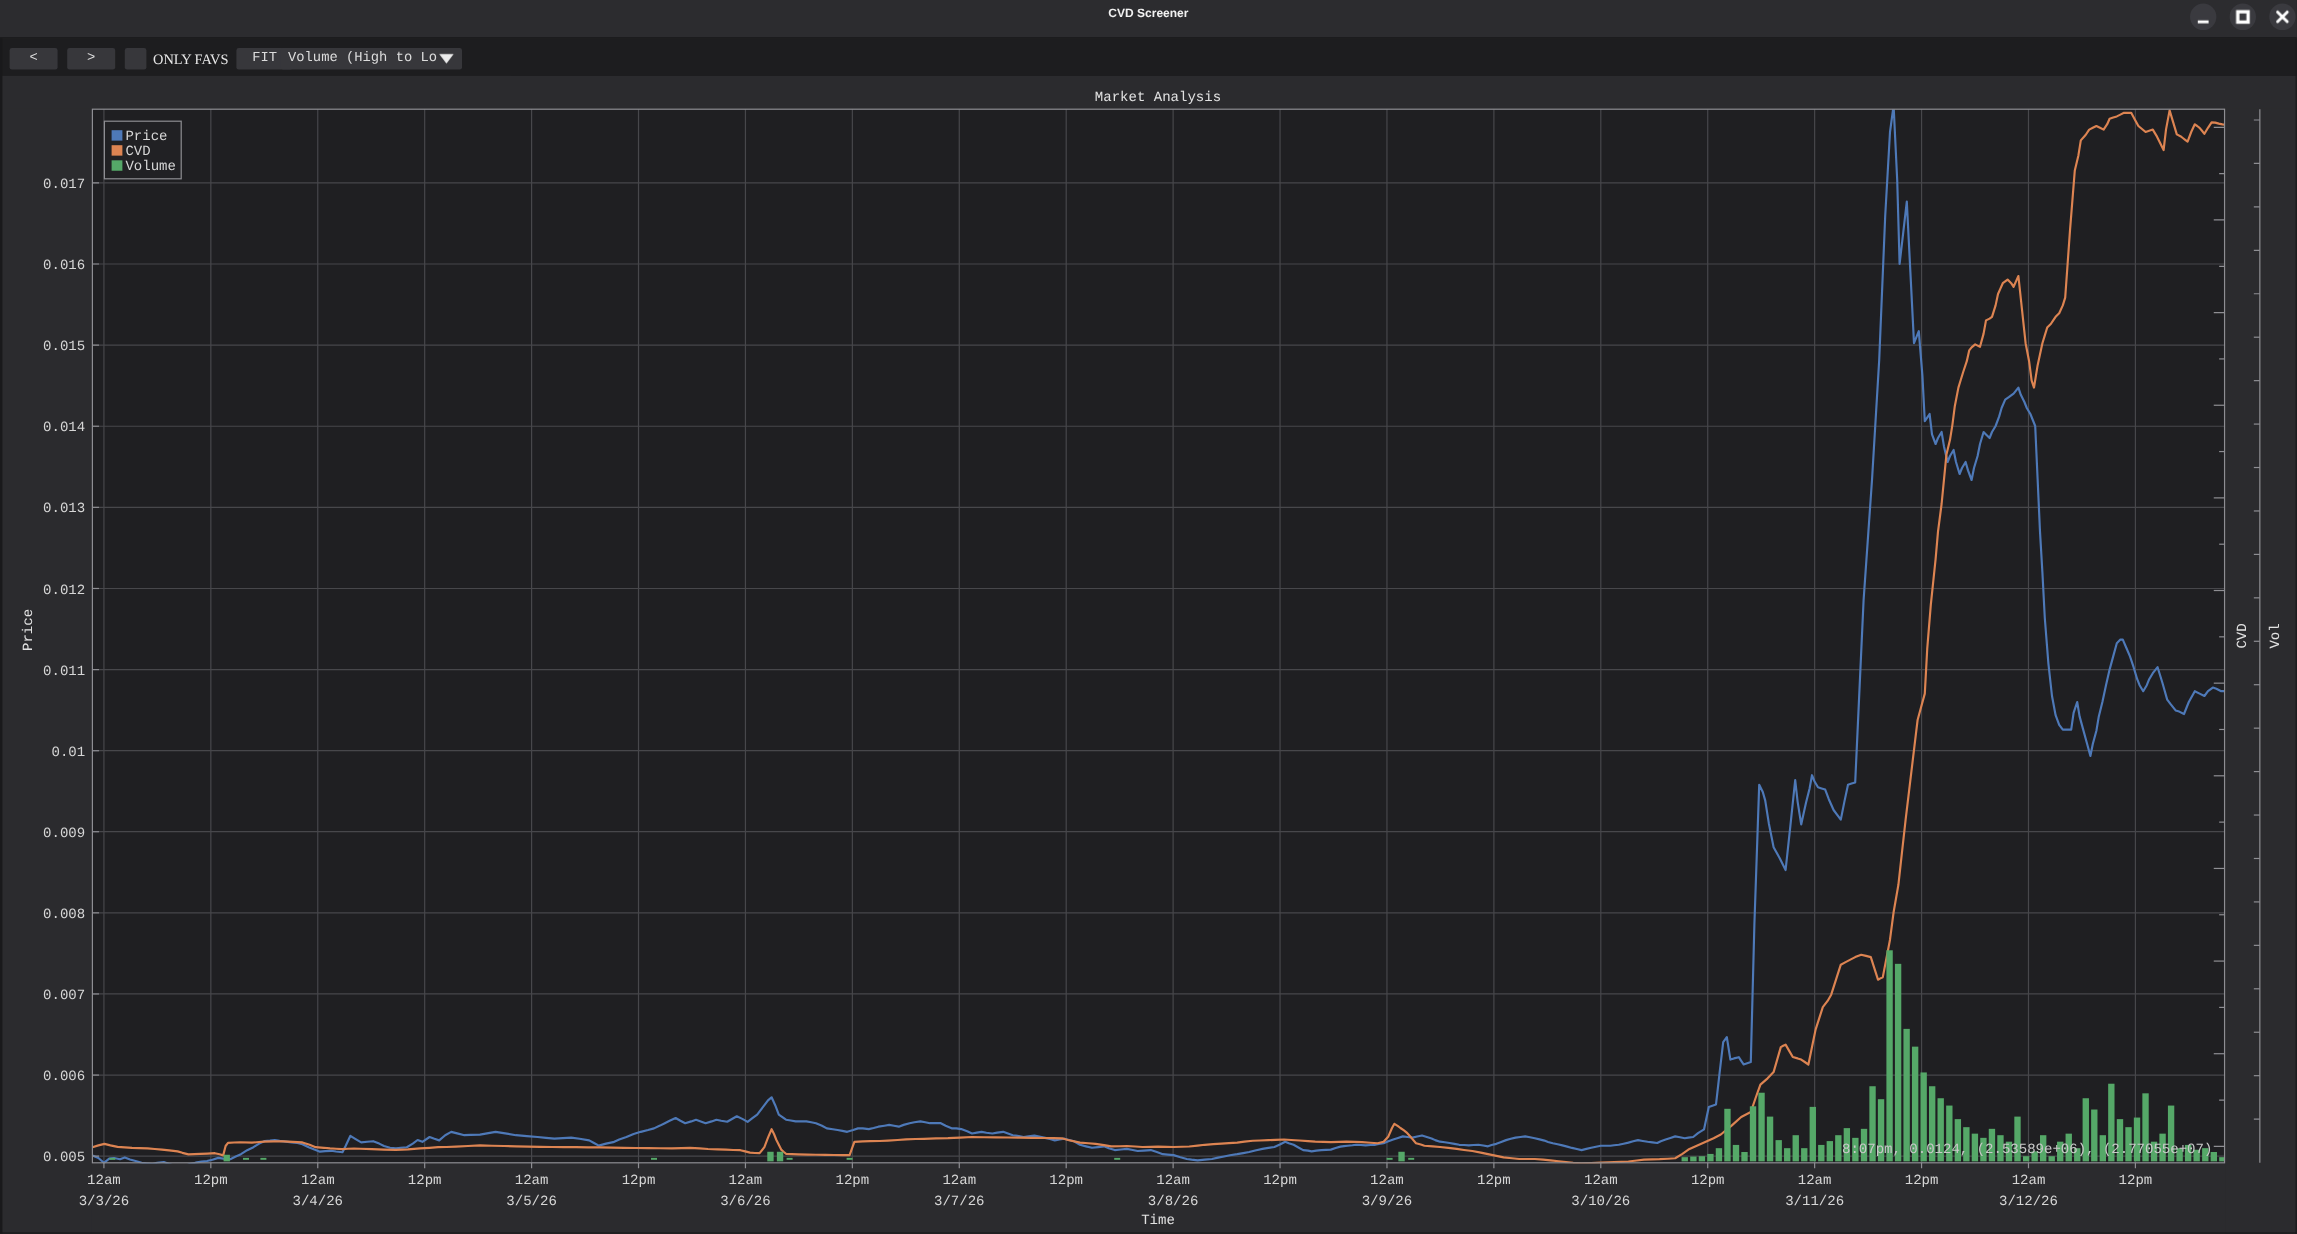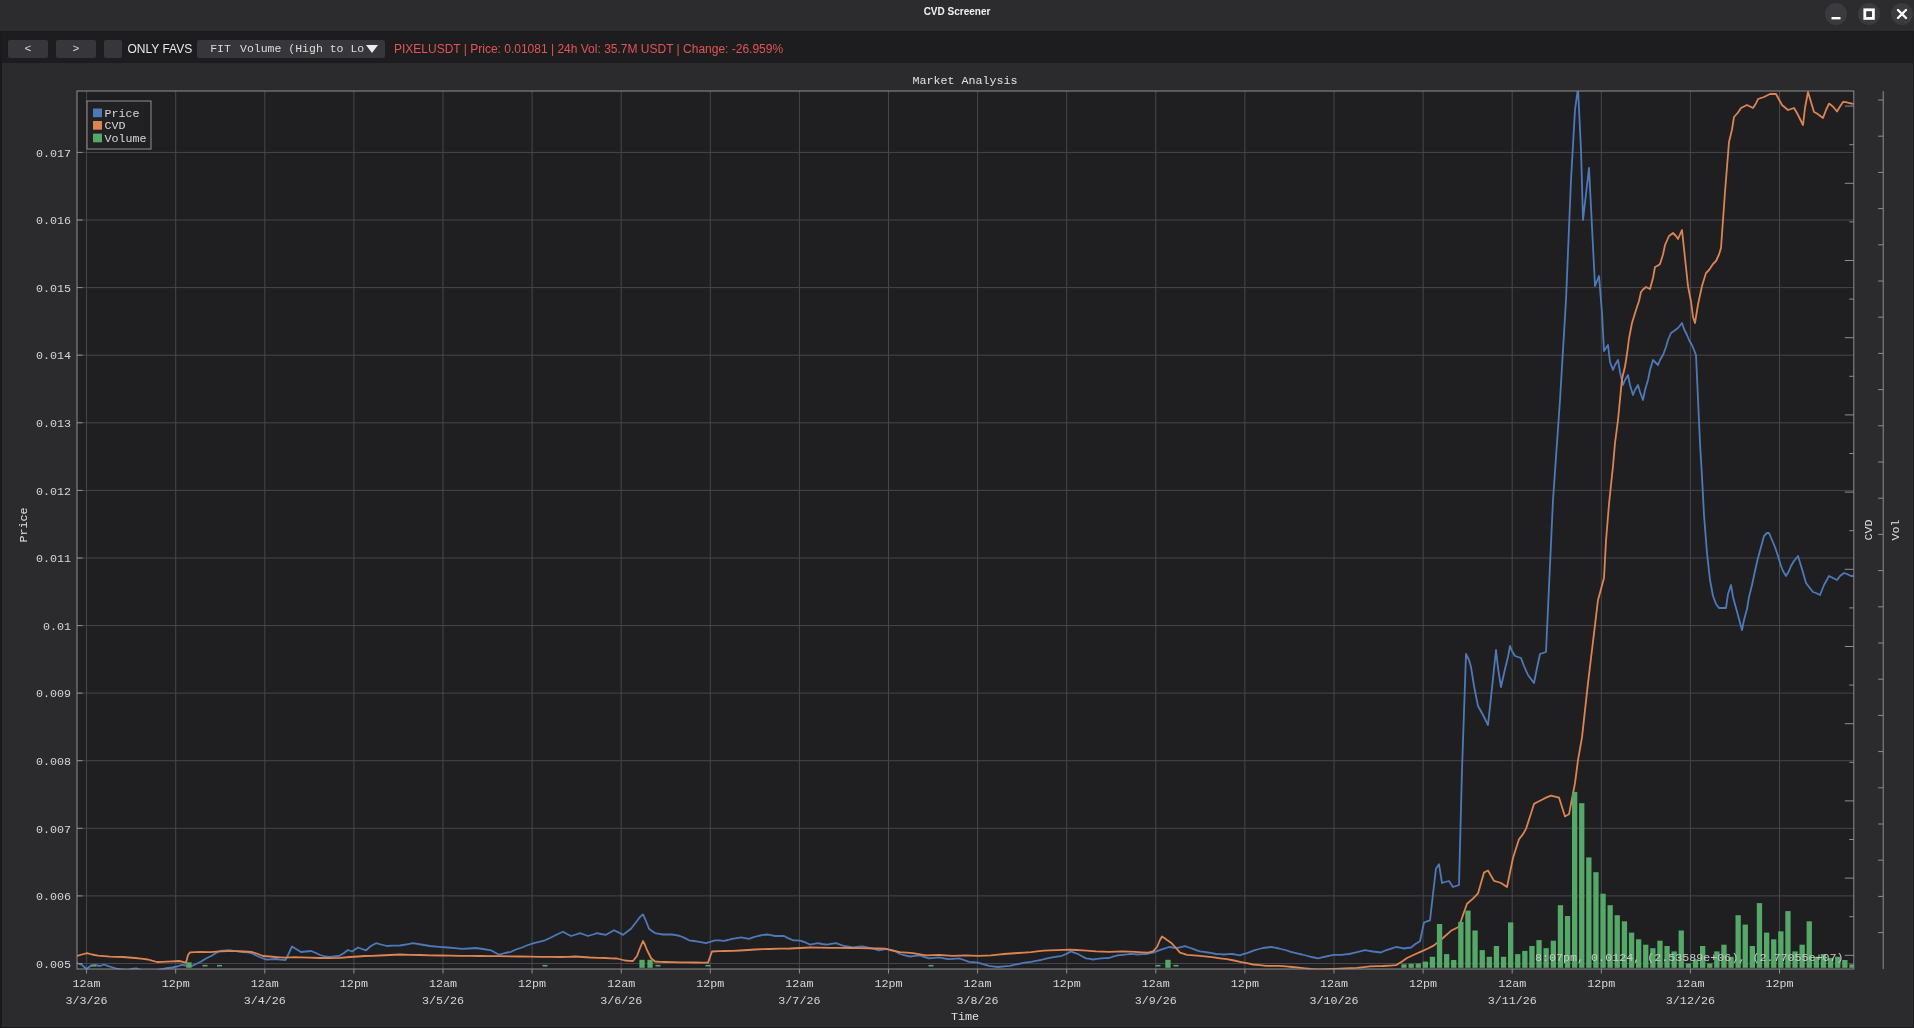--- a/index.html
+++ b/index.html
@@ -1,16 +1,16 @@
 <!DOCTYPE html>
 <html><head><meta charset="utf-8"><title>CVD Screener</title>
 <style>
   html,body{margin:0;padding:0;background:#1d1d1f;width:1914px;height:1028px;overflow:hidden}
   *{box-sizing:border-box}
-  .mono{font-family:Liberation Sans, sans-serif}
+  .mono{font-family:Liberation Serif, serif}
   #titlebar{position:absolute;left:0;top:0;width:1914px;height:32px;background:rgba(44,44,47,0.992);border-bottom:1px solid #19191b}
   #title{position:absolute;left:0;top:6px;width:1914px;text-align:center;font-family:"Liberation Sans",sans-serif;font-weight:700;font-size:10px;color:#f1f1f1}
   .wbtn{position:absolute;top:3px;width:22px;height:22px;border-radius:11px;background:#3a3a3f}
   #toolbar{position:absolute;left:0;top:33px;width:1914px;height:30px;background:rgba(29,29,31,0.992)}
   .tbtn{position:absolute;top:6.5px;height:18.5px;background:#37373b;border-radius:2px;color:#dcdcdc;font-family:"Liberation Mono",monospace;font-size:11.5px;text-align:center;line-height:18.5px}
   #figure{position:absolute;left:0;top:63px;width:1914px;height:965px;background:#2b2b2e}
   svg,#titlebar,#toolbar{transform:translateZ(0)}
 </style></head>
 <body>
 <div id="titlebar">
@@ -34,21 +34,20 @@
 <div id="toolbar">
   <div class="tbtn" style="left:8px;width:40px">&lt;</div>
   <div class="tbtn" style="left:56px;width:40px">&gt;</div>
   <div class="tbtn" style="left:104px;width:18px"></div>
   <div class="mono" style="position:absolute;left:127.5px;top:6.5px;line-height:18.5px;font-size:12px;color:#e8e8e8">ONLY FAVS</div>
   <div class="tbtn" style="left:197px;width:47px">FIT</div>
   <div class="tbtn" style="left:234px;width:151px;text-align:left;padding:0 24px 0 6px;overflow:hidden;white-space:nowrap">Volume (High to Lo</div>
   <svg style="position:absolute;left:365px;top:11px" width="15" height="10">
       <path d="M1 1 L13 1 L7 9 Z" fill="#ececec"></path>
     </svg>
-  <div class="mono" style="position:absolute;left:394px;top:6.5px;line-height:18.5px;font-size:12px;color:#e25555">PIXELUSDT | Price: 0.01081 | 24h Vol: 35.7M USDT | Change: -26.959%</div>
 </div>
 <div id="figure"></div>
 <svg width="1914" height="965" viewBox="0 0 1914 965" style="position:absolute;left:0;top:63px" xmlns="http://www.w3.org/2000/svg">
     <rect x="0" y="0" width="1914" height="965" fill="#2b2b2e" fill-opacity="0.992"></rect>
     <rect x="77" y="28" width="1776.8" height="878" fill="#1f1f22"></rect>
     <g stroke="#47474b" stroke-width="1">
       <line x1="86.6" y1="28" x2="86.6" y2="906"></line>
       <line x1="175.7" y1="28" x2="175.7" y2="906"></line>
       <line x1="264.8" y1="28" x2="264.8" y2="906"></line>
       <line x1="353.9" y1="28" x2="353.9" y2="906"></line>

